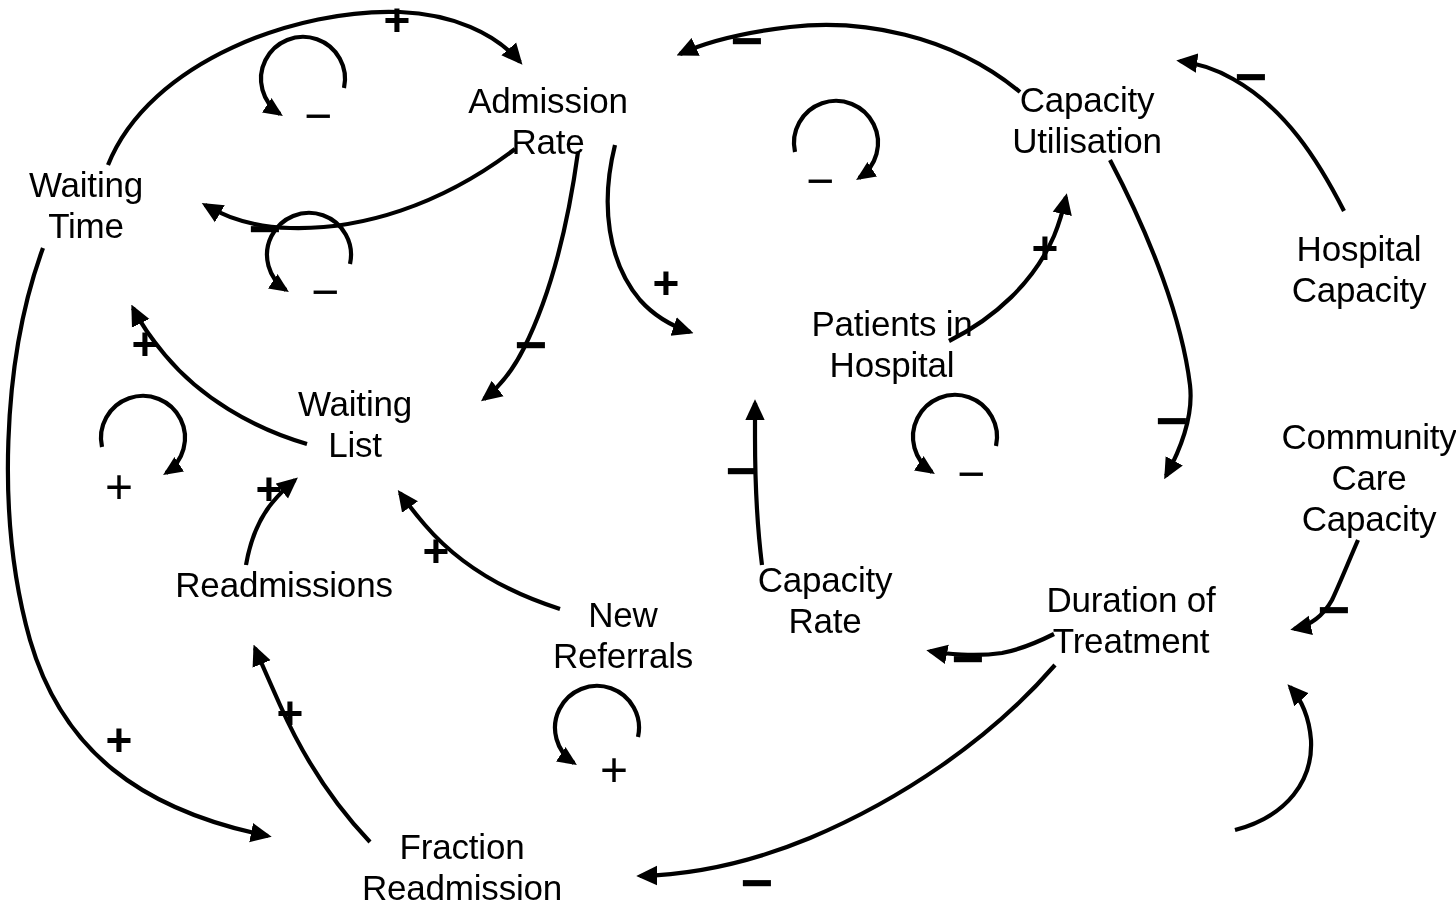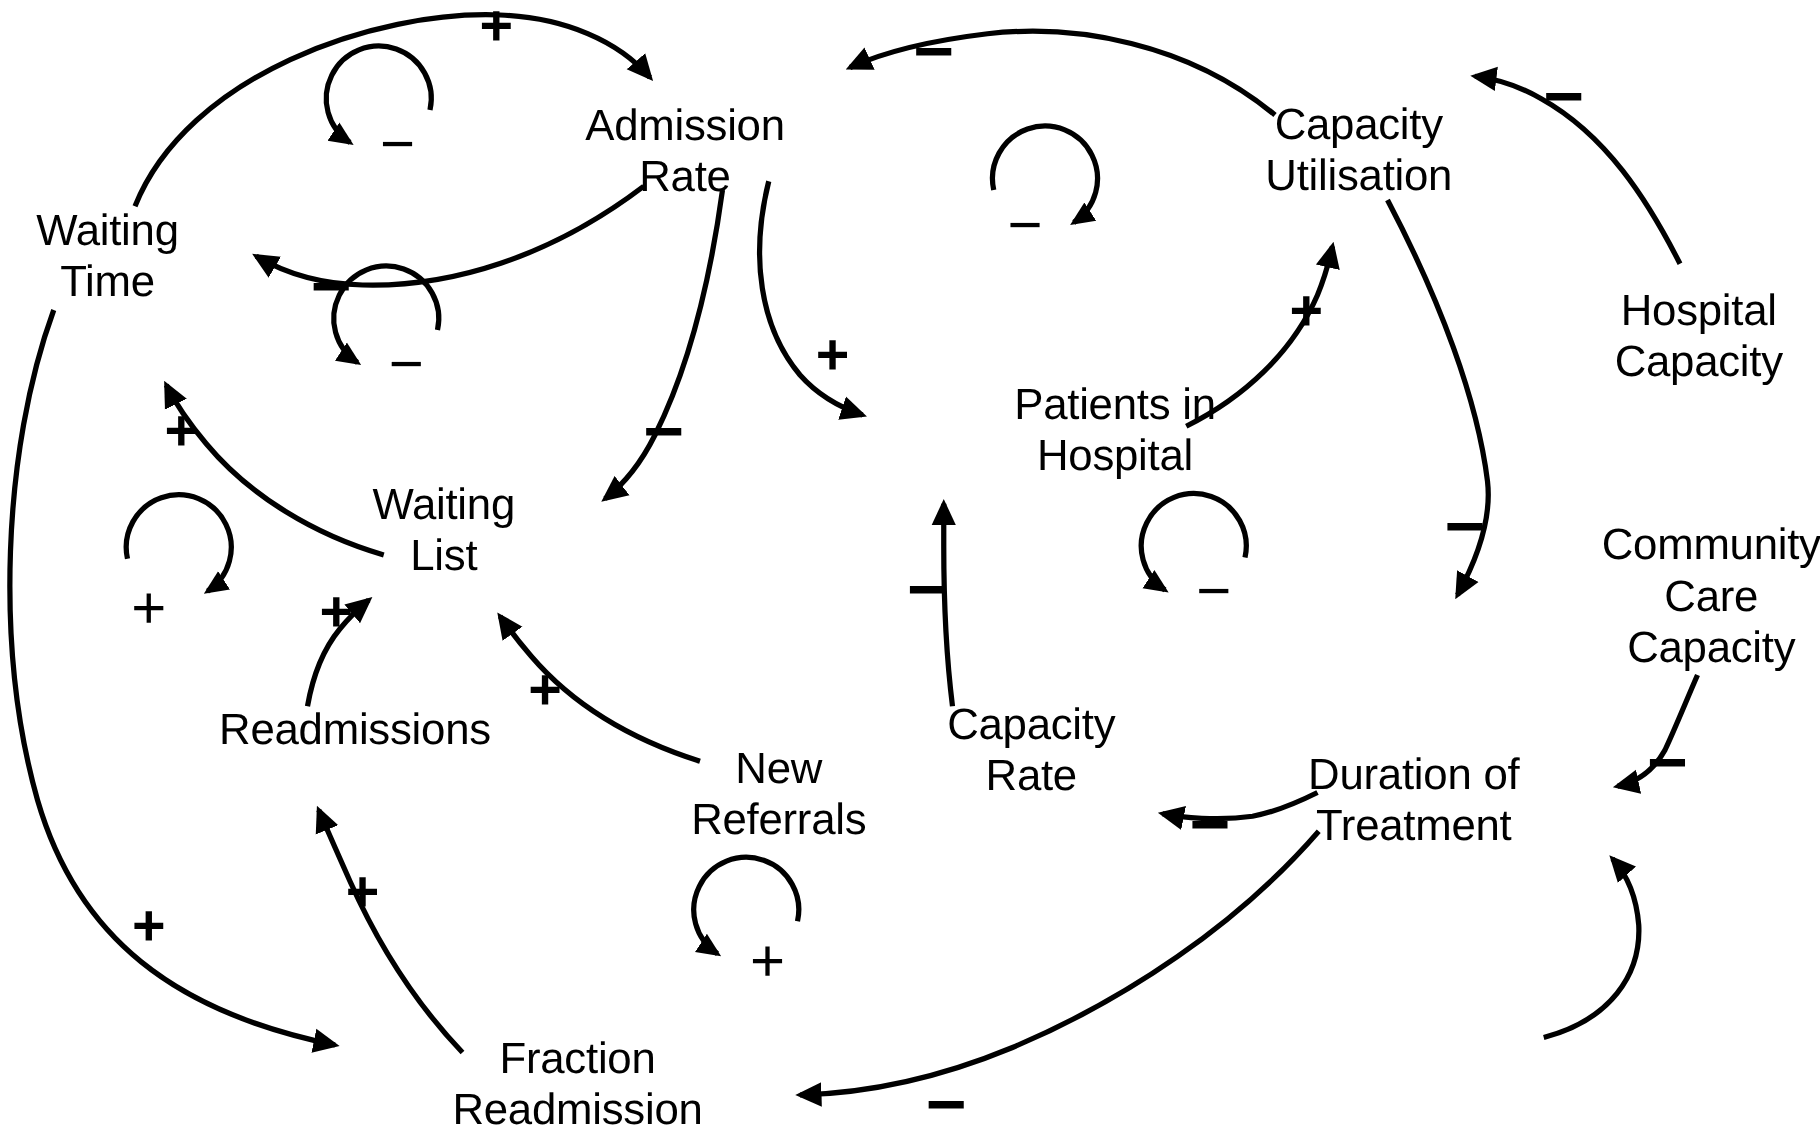--- a/index.html
+++ b/index.html
@@ -100,21 +100,21 @@
   <div class="node" style="left:892px;top:344px;">Patients in
 Hospital</div>
   <div class="node" style="left:1359px;top:477px;margin-left:10px;">Community
 Care
 Capacity</div>
   <div class="node" style="left:244px;top:584px;margin-left:40px;">Readmissions</div>
   <div class="node" style="left:623px;top:635px;">New
 Referrals</div>
   <div class="node" style="left:825px;top:600px;">Capacity
 Rate</div>
-  <div class="node" style="left:1131px;top:620px;margin-top:20px;">Duration of
+  <div class="node" style="left:1131px;top:620px;">Duration of
 Treatment</div>
   <div class="node" style="left:462px;top:867px;">Fraction
 Readmission</div>
 
   <div class="sign plus" style="left:397px;top:20px;">+</div>
   <div class="sign minus" style="left:747px;top:41px;">−</div>
   <div class="sign minus" style="left:1251px;top:77px;">−</div>
   <div class="sign minus" style="left:265px;top:229px;">−</div>
   <div class="sign plus" style="left:666px;top:283px;">+</div>
   <div class="sign minus" style="left:531px;top:345px;">−</div>

